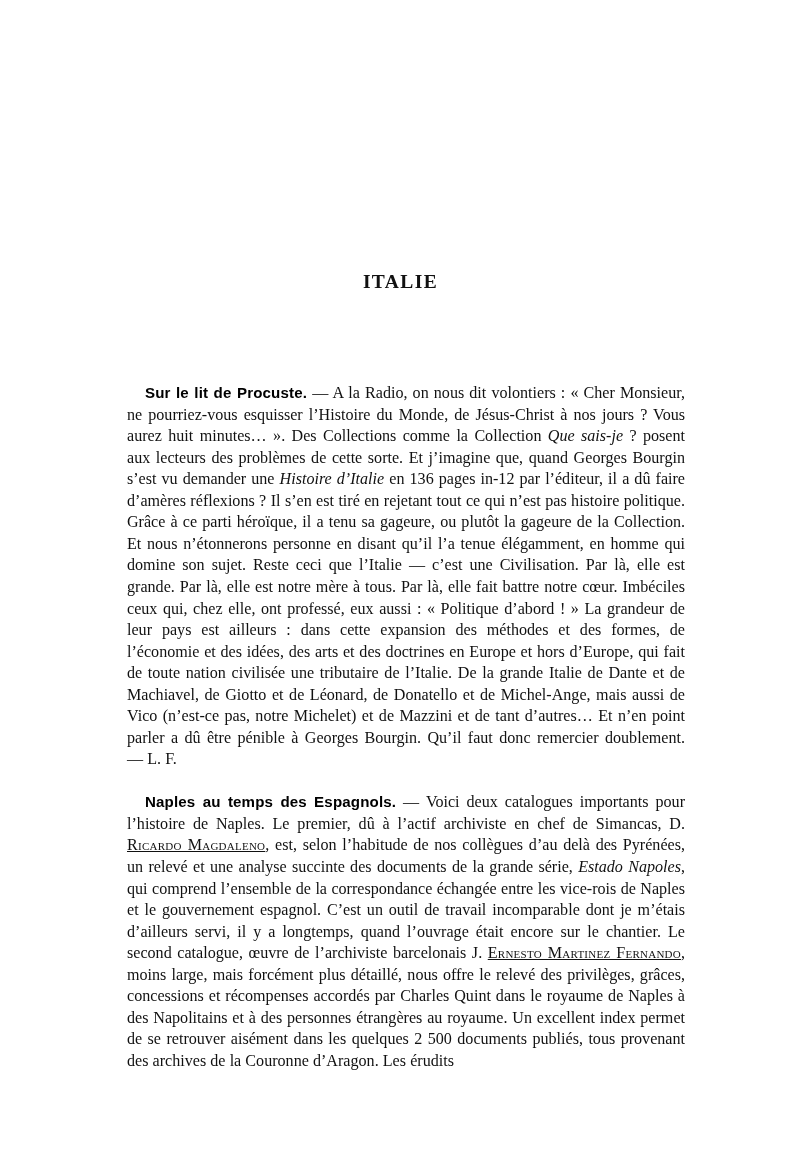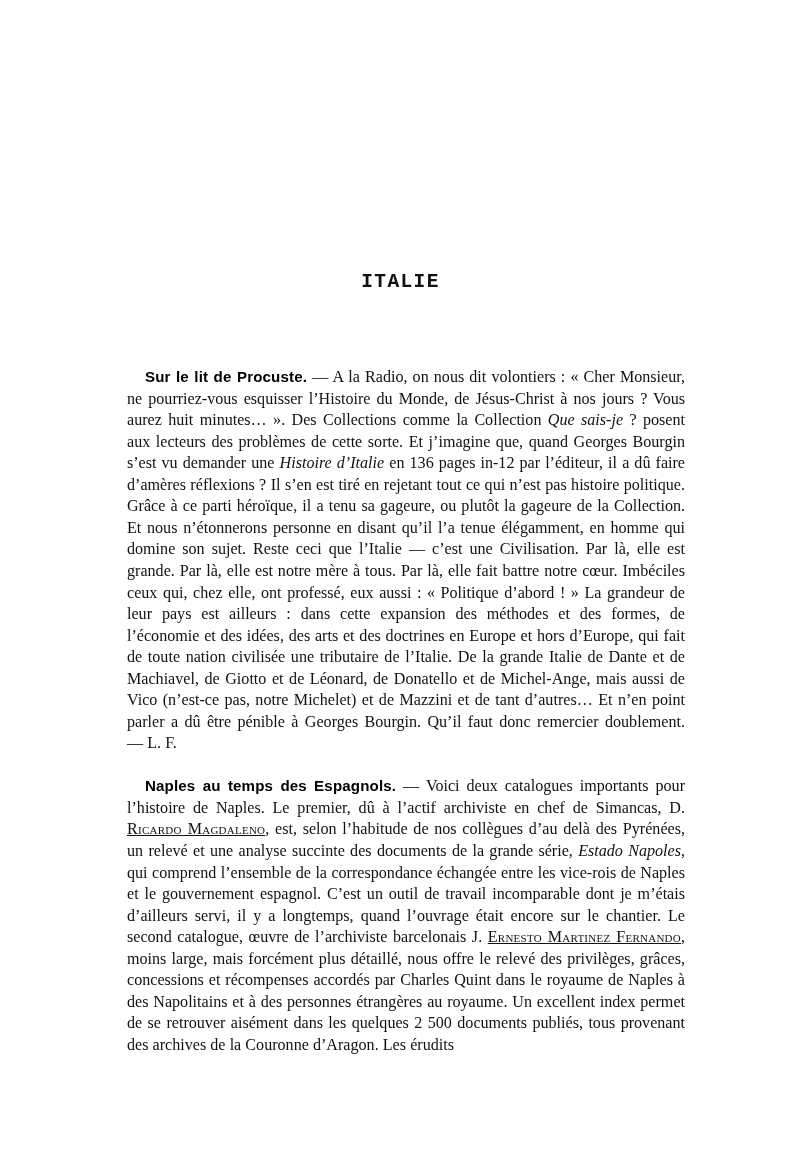--- a/index.html
+++ b/index.html
@@ -24,31 +24,31 @@
     height: 1170px;
     background: #ffffff;
   }
 
   .page-title {
     position: absolute;
     left: 0;
     top: 258px;
     width: 801px;
     text-align: center;
-    font-family: Liberation Mono, monospace;
+    font-family: Liberation Serif, serif;
     font-weight: bold;
     font-size: 19.5px;
     letter-spacing: 1.4px;
     color: #111111;
   }
 
   .content {
     position: absolute;
     left: 127px;
-    top: 350px;
+    top: 366px;
     width: 558px;
   }
 
   .note {
     font-size: 16.1px;
     line-height: 21.55px;
     text-align: justify;
     text-justify: inter-word;
     text-indent: 18px;
     color: #111111;

